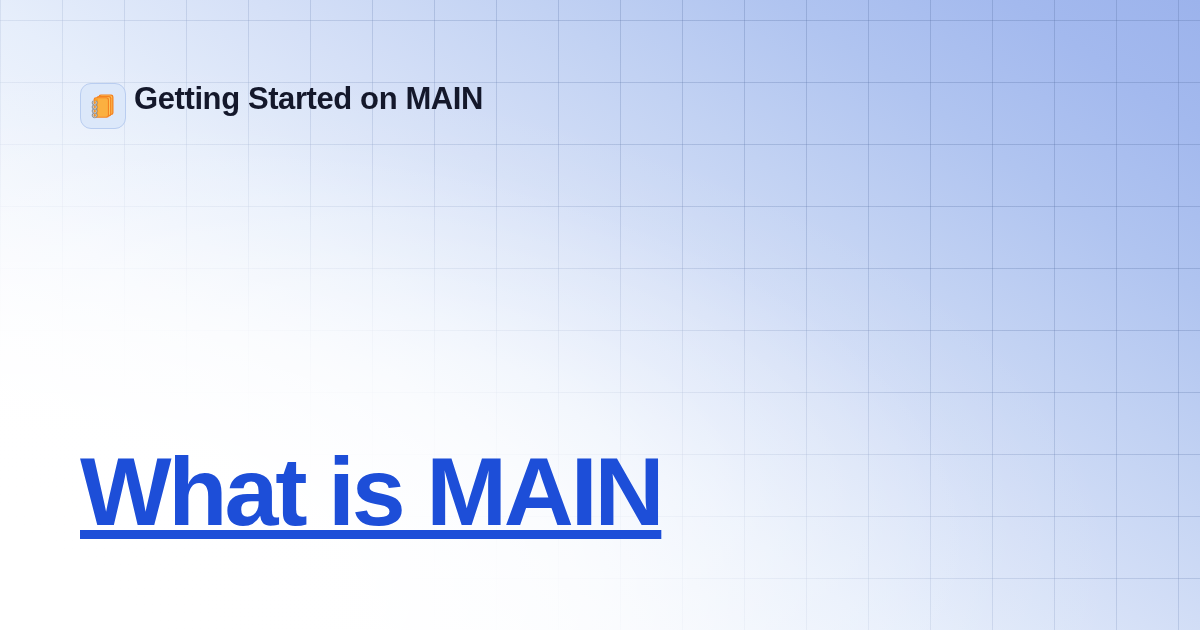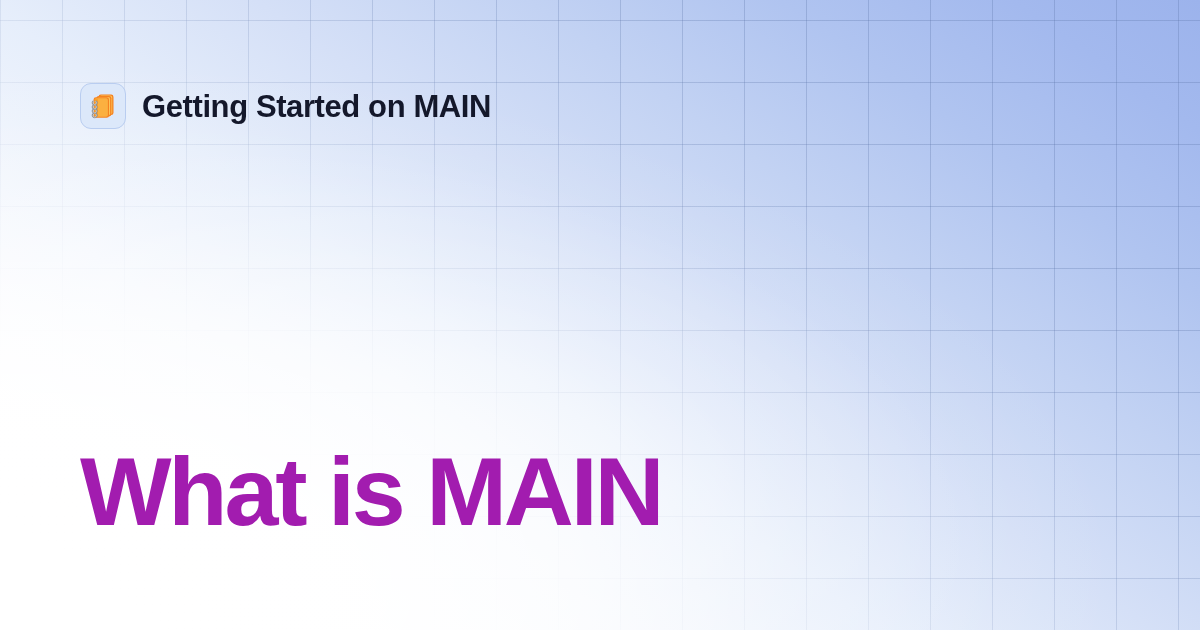--- a/index.html
+++ b/index.html
@@ -87,22 +87,21 @@
     position: absolute;
     inset: 0;
   }
 
   
   .eyebrow {
     position: absolute;
     left: 80px;
     top: 83px;
     display: flex;
-    align-items: center;
-    gap: 16px;
+    gap: 8px;
   }
 
   .icon-badge {
     width: 46px;
     height: 46px;
     border-radius: 11px;
     background: #dce8fa;
     border: 1px solid #b9cdf0;
     box-sizing: border-box;
     display: flex;
@@ -126,22 +125,23 @@
 
   
   .headline {
     position: absolute;
     left: 80px;
     top: 443px;
     font-size: 97px;
     font-weight: 700;
     letter-spacing: -3.2px;
     line-height: 1;
-    color: #a21caf;
+    color: #1d4ed8;
     white-space: nowrap;
+    text-decoration: underline;
   }
 </style>
 </head>
 <body>
 
 <div class="card">
 
   <div class="bg-wash"></div>
   <div class="bg-grid"></div>
   <div class="bg-bloom"></div>

